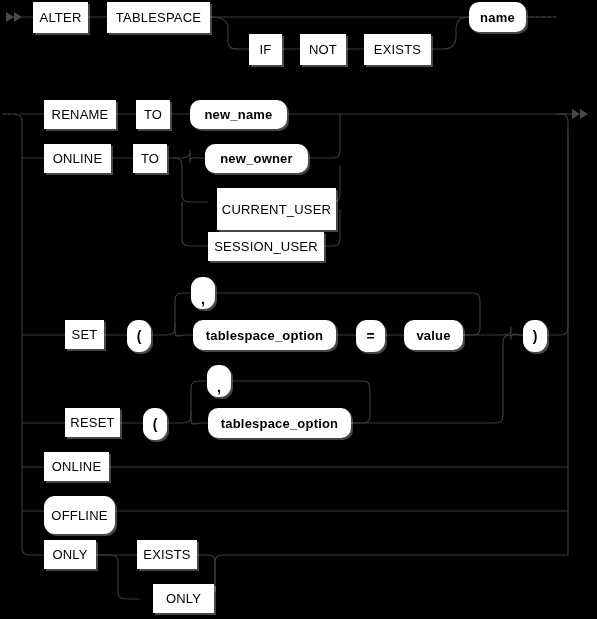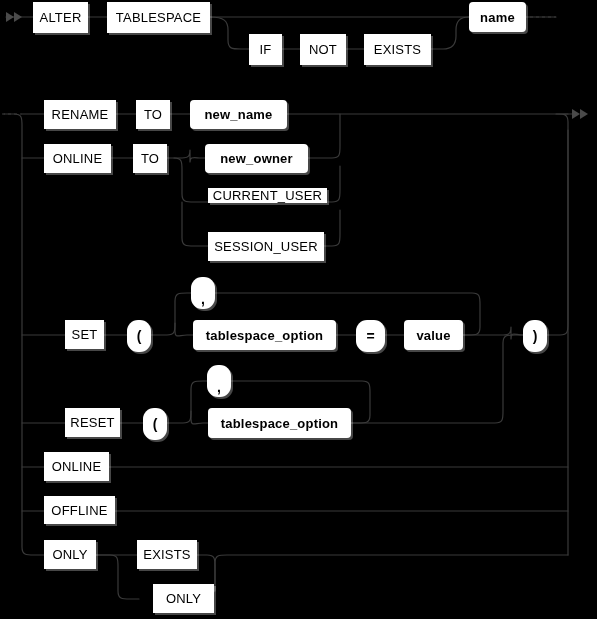--- a/index.html
+++ b/index.html
@@ -37,21 +37,21 @@
     white-space: nowrap;
     box-shadow: 2px 2px 0 rgba(255,255,255,0.28);
   }
   .node.term {
     border-radius: 0;
     font-size: 13px;
     font-weight: 400;
     letter-spacing: 0.2px;
   }
   .node.nonterm {
-    border-radius: 4px;
+    border-radius: 10px;
     font-size: 13px;
     font-weight: bold;
     letter-spacing: 0.2px;
   }
   .node.punct {
     border-radius: 11px;
     font-size: 14px;
     font-weight: bold;
   }
   .node.comma {
@@ -137,33 +137,33 @@
       <div class="node term" style="left: 249px; top: 34px; width: 33px; height: 31px;">IF</div>
       <div class="node term" style="left: 300px; top: 34px; width: 46px; height: 31px;">NOT</div>
       <div class="node term" style="left: 364px; top: 34px; width: 67px; height: 31px;">EXISTS</div>
       <div class="node nonterm" style="left: 469px; top: 2px; width: 57px; height: 30px;">name</div>
       <div class="node term" style="left: 44px; top: 100px; width: 72px; height: 29px;">RENAME</div>
       <div class="node term" style="left: 136px; top: 100px; width: 34px; height: 29px;">TO</div>
       <div class="node nonterm" style="left: 190px; top: 100px; width: 97px; height: 29px;">new_name</div>
       <div class="node term" style="left: 44px; top: 144px; width: 67px; height: 29px;">ONLINE</div>
       <div class="node term" style="left: 133px; top: 144px; width: 34px; height: 29px;">TO</div>
       <div class="node nonterm" style="left: 205px; top: 144px; width: 103px; height: 29px;">new_owner</div>
-      <div class="node term" style="left: 208px; top: 188px; width: 119px; height: 15px;">CURRENT_USER</div>
+      <div class="node term" style="left: 217px; top: 188px; width: 119px; height: 42px;">CURRENT_USER</div>
       <div class="node term" style="left: 208px; top: 232px; width: 116px; height: 29px;">SESSION_USER</div>
       <div class="node comma" style="left: 191px; top: 277px; width: 24px; height: 32px;">,</div>
       <div class="node term" style="left: 65px; top: 320px; width: 39px; height: 29px;">SET</div>
       <div class="node punct" style="left: 127px; top: 320px; width: 24px; height: 32px;">(</div>
       <div class="node nonterm" style="left: 193px; top: 320px; width: 143px; height: 30px;">tablespace_option</div>
       <div class="node punct" style="left: 356px; top: 320px; width: 29px; height: 32px;">=</div>
       <div class="node nonterm" style="left: 404px; top: 320px; width: 59px; height: 30px;">value</div>
       <div class="node punct" style="left: 523px; top: 320px; width: 24px; height: 32px;">)</div>
       <div class="node comma" style="left: 207px; top: 365px; width: 24px; height: 32px;">,</div>
       <div class="node term" style="left: 65px; top: 408px; width: 55px; height: 29px;">RESET</div>
       <div class="node punct" style="left: 143px; top: 408px; width: 24px; height: 32px;">(</div>
       <div class="node nonterm" style="left: 208px; top: 408px; width: 143px; height: 30px;">tablespace_option</div>
       <div class="node term" style="left: 44px; top: 452px; width: 65px; height: 29px;">ONLINE</div>
-      <div class="node term" style="left: 44px; top: 496px; width: 71px; height: 28px;">OFFLINE</div>
+      <div class="node term" style="left: 44px; top: 496px; width: 71px; height: 38px; border-radius: 11px;">OFFLINE</div>
       <div class="node term" style="left: 44px; top: 540px; width: 52px; height: 29px;">ONLY</div>
       <div class="node term" style="left: 137px; top: 540px; width: 60px; height: 29px;">EXISTS</div>
       <div class="node term" style="left: 153px; top: 584px; width: 61px; height: 29px;">ONLY</div>
     </div>
 
 </div>
 
 </body></html>

